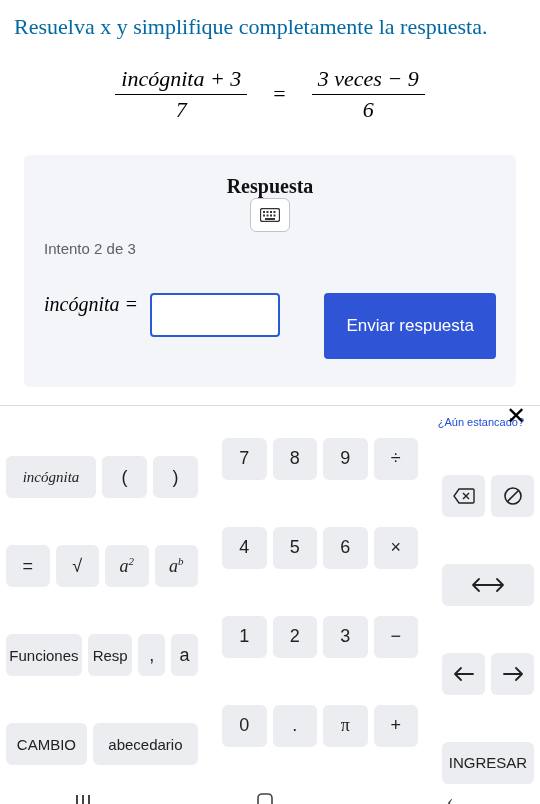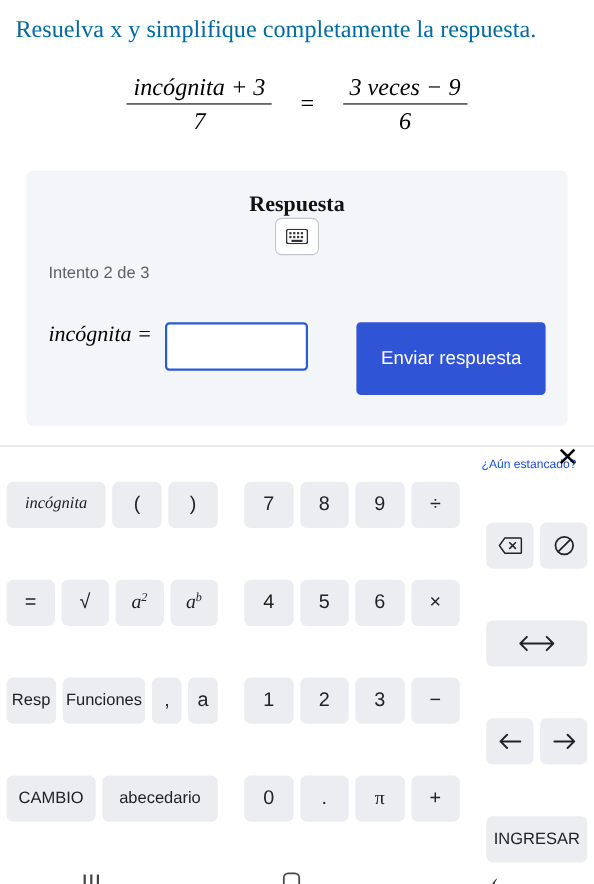--- a/index.html
+++ b/index.html
@@ -24,21 +24,21 @@
   .divider { border-top: 1px solid #d9dde3; margin-top: 18px; }
   .stuck-row { position: relative; text-align: right; padding: 6px 16px 0 0; }
   .stuck-link { color: #1d4ed8; font-size: 11px; font-family: -apple-system, Arial, sans-serif; cursor: pointer; }
   .close-x { position: absolute; right: 14px; top: -4px; font-size: 24px; font-weight: 300; cursor: pointer; font-family: Arial, sans-serif; }
   .keypad { padding: 8px 6px 6px 6px; display: flex; flex-direction: column; gap: 10px; font-family: -apple-system, Arial, sans-serif; background:#fff; }
   .krow { display: flex; gap: 6px; align-items: stretch; }
   .key { background: #ebedf1; border-radius: 6px; display: flex; align-items: center; justify-content: center; font-size: 18px; color: #222; cursor: pointer; height: 42px; }
   .key.small { font-size: 15px; }
   .key.math { font-family: 'Cambria Math', Georgia, serif; font-style: italic; }
   .spacer { flex: 0 0 12px; }
-  .group-a { display: flex; gap: 6px; flex: 0 0 192px; }
+  .group-a { display: flex; gap: 6px; flex: 0 0 192px; align-items: center; }
   .group-a .key { flex: 1; min-width: 0; }
   .group-b { display: flex; gap: 6px; flex: 0 0 196px; }
   .group-b .key { flex: 1; min-width: 0; }
   .group-c { display: flex; gap: 6px; flex: 1; }
   .group-c .key { flex: 1; min-width: 0; margin-top: 37px; }
   .sup { font-size: 11px; vertical-align: super; font-style: italic; }
   .navbar { margin-top: auto; height: 34px; display: flex; align-items: center; justify-content: space-around; color: #444; }
   .nav-item { width: 30px; text-align: center; }
   svg { display: block; }
 </style>
@@ -152,22 +152,22 @@
         <div class="key">
           <svg width="34" height="16" viewBox="0 0 34 16">
               <path d="M2 8 H32 M2 8 L8 2 M2 8 L8 14 M32 8 L26 2 M32 8 L26 14" stroke="#222" stroke-width="1.8" fill="none" stroke-linecap="round"></path>
             </svg>
         </div>
       </div>
     </div>
 
     <div class="krow">
       <div class="group-a">
+        <div class="key small" style="flex:1.7">Funciones</div>
         <div class="key small">Resp</div>
-        <div class="key small" style="flex:1.7">Funciones</div>
         <div class="key" style="flex:0.6">,</div>
         <div class="key" style="flex:0.6">a</div>
       </div>
       <div class="spacer"></div>
       <div class="group-b">
         <div class="key">1</div>
         <div class="key">2</div>
         <div class="key">3</div>
         <div class="key">−</div>
       </div>

